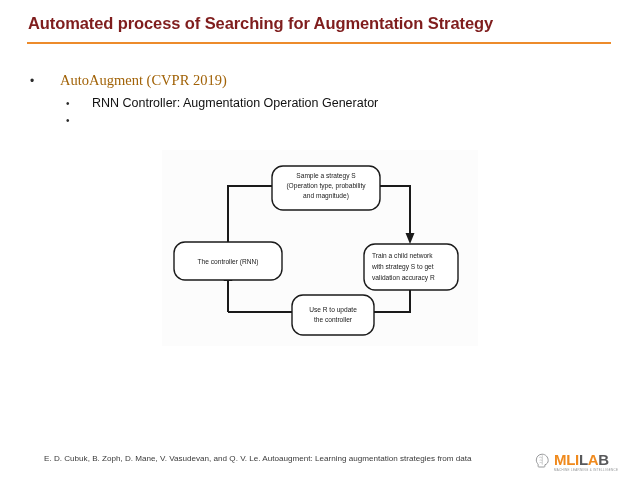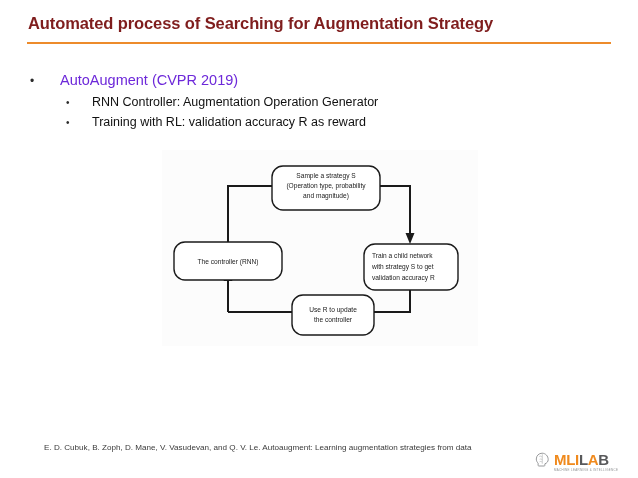--- a/index.html
+++ b/index.html
@@ -64,21 +64,22 @@
   .bullet-l1 .bullet-dot {
     font-size: 12px;
     width: 30px;
   }
   .bullet-l2 .bullet-dot {
     font-size: 10px;
     width: 26px;
   }
   .bullet-l1 .bullet-text {
     font-size: 14.5px;
-    color: #6d28d9;
+    color: #a16207;
+    font-family: Liberation Serif, serif;
   }
   .bullet-l2 .bullet-text {
     font-size: 12.5px;
     color: #111111;
   }
 
   
   .diagram-panel {
     position: absolute;
     left: 162px;
@@ -106,34 +107,35 @@
   .node-text {
     font-family: "Liberation Sans", sans-serif;
     font-size: 6.6px;
     fill: #1a1a1a;
   }
 
   
   .citation {
     position: absolute;
     left: 44px;
-    top: 443px;
+    top: 454px;
     font-size: 8.1px;
     color: #3a3a3a;
     white-space: nowrap;
   }
 
   
   .logo {
     position: absolute;
     left: 533px;
     top: 450px;
     width: 98px;
     height: 24px;
     display: flex;
+    align-items: center;
   }
   .logo-mark {
     flex: 0 0 auto;
     margin-right: 2px;
   }
   .logo-text-wrap {
     display: flex;
     flex-direction: column;
     justify-content: center;
     line-height: 1;
@@ -170,21 +172,20 @@
     <span class="bullet-text">AutoAugment (CVPR 2019)</span>
   </div>
 
   <div class="bullet-l2">
     <span class="bullet-dot">•</span>
     <span class="bullet-text">RNN Controller: Augmentation Operation Generator</span>
   </div>
 
   <div class="bullet-l2">
     <span class="bullet-dot">•</span>
-    <span class="bullet-text">Training with RL: validation accuracy R as reward</span>
   </div>
 
 </div>
 
 <div class="diagram-panel">
   <svg width="316" height="196" viewBox="0 0 316 196" xmlns="http://www.w3.org/2000/svg">
 
     <path class="flow-line" d="M 66 92 L 66 36 L 110 36"></path>
 
     <path class="flow-line" d="M 218 36 L 248 36 L 248 84"></path>

